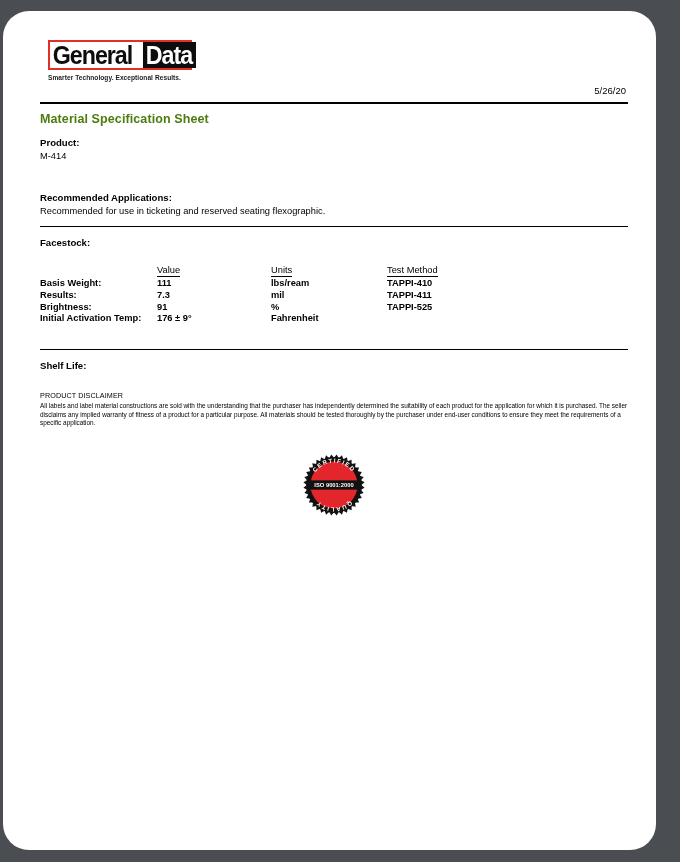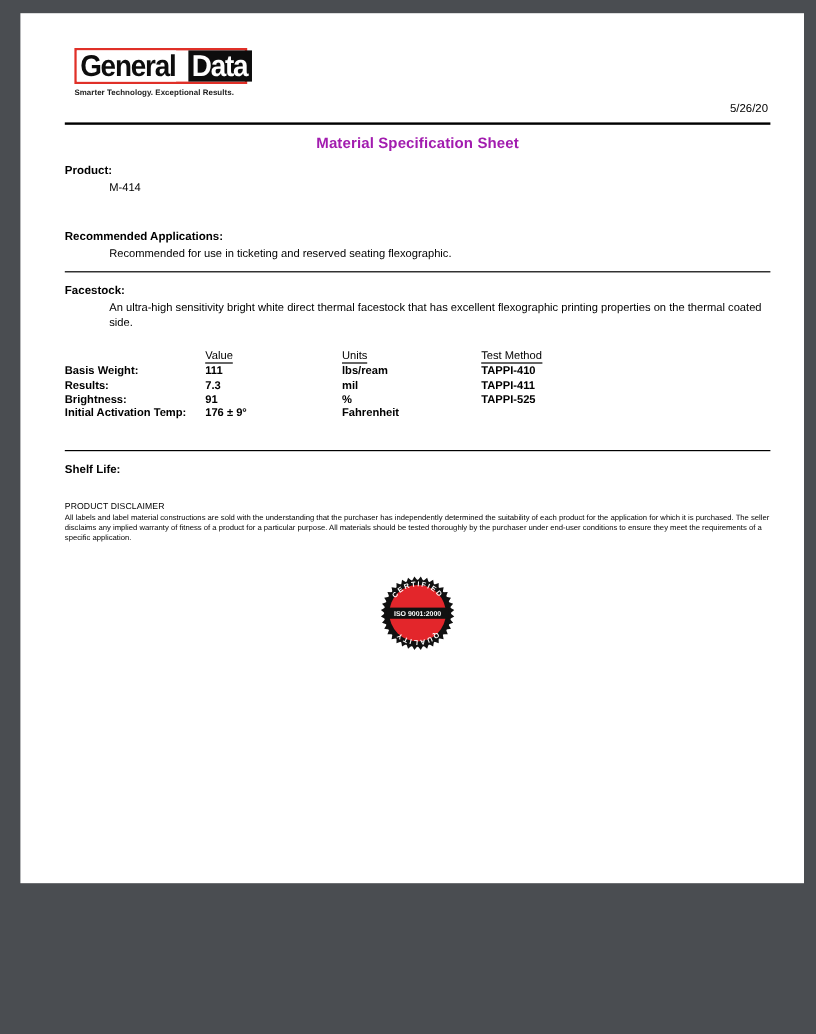--- a/index.html
+++ b/index.html
@@ -8,26 +8,27 @@
   }
   body {
     width: 680px;
     height: 862px;
     background: #4a4d51;
     font-family: "Liberation Sans", sans-serif;
     overflow: hidden;
   }
   .page {
     position: absolute;
-    left: 17px;
+    left: 3px;
     top: 11px;
     width: 653px;
-    height: 725px;
+    height: 839px;
     background: #ffffff;
     box-sizing: border-box;
+    border-radius: 26px;
   }
   .content {
     position: absolute;
     left: 37px;
     top: 29px;
     width: 588px;
   }
 
   
   .header {
@@ -96,44 +97,43 @@
     margin: 0;
     height: 0;
   }
   .rule-thin {
     border: none;
     border-top: 1.4px solid #000;
     margin: 0;
     height: 0;
   }
   .doc-title {
-    text-align: center;
+    text-align: left;
     font-size: 12.5px;
     font-weight: bold;
-    color: #a21caf;
+    color: #4d7c0f;
     margin-top: 8px;
     letter-spacing: 0.1px;
   }
 
   
   .section {
     margin-top: 10px;
   }
   .section-heading {
     font-size: 9.6px;
     font-weight: bold;
     color: #000;
     line-height: 13px;
   }
   .section-body {
     font-size: 9.3px;
     color: #000;
     line-height: 12.5px;
     margin-top: 1px;
-    margin-left: 37px;
   }
   .gap-sm { height: 9px; }
   .gap-md { height: 14px; }
   .gap-lg { height: 24px; }
 
   
   .spec-table {
     border-collapse: collapse;
     margin-top: 15px;
     font-size: 9.3px;
@@ -224,21 +224,20 @@
       <div class="section-heading">Recommended Applications:</div>
       <div class="section-body">Recommended for use in ticketing and reserved seating flexographic.</div>
     </div>
 
     <div class="gap-sm"></div>
     <hr class="rule-thin">
     <div class="gap-sm"></div>
 
     <div>
       <div class="section-heading">Facestock:</div>
-      <div class="section-body">An ultra-high sensitivity bright white direct thermal facestock that has excellent flexographic printing properties on the thermal coated side.</div>
     </div>
 
     <table class="spec-table">
       <thead>
         <tr>
           <th class="col-label"></th>
           <th class="col-value"><span>Value</span></th>
           <th class="col-units"><span>Units</span></th>
           <th class="col-method"><span>Test Method</span></th>
         </tr>

